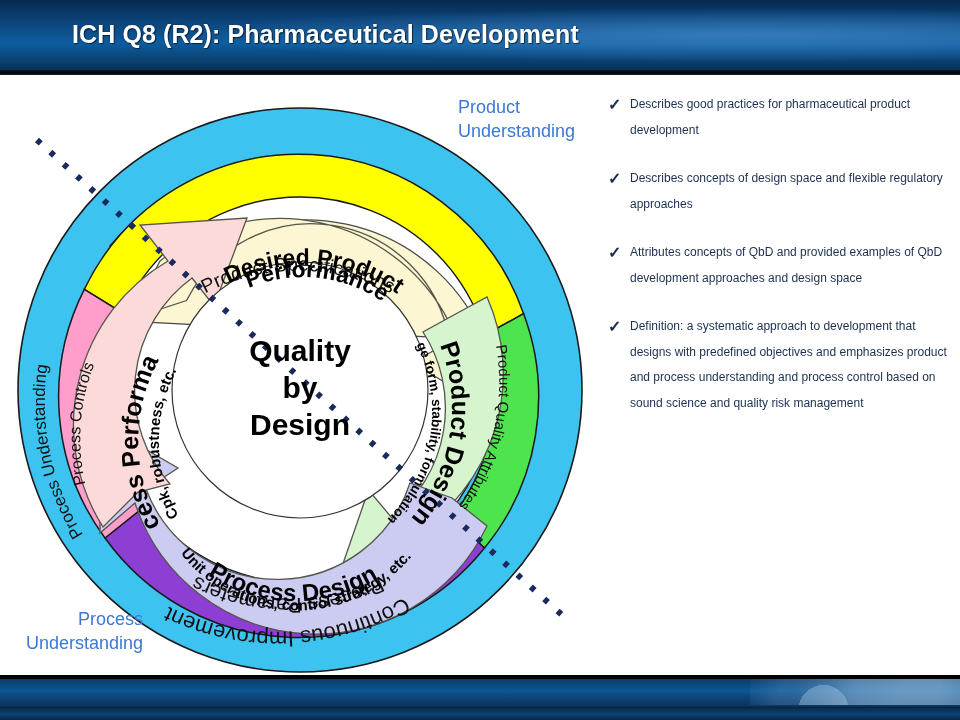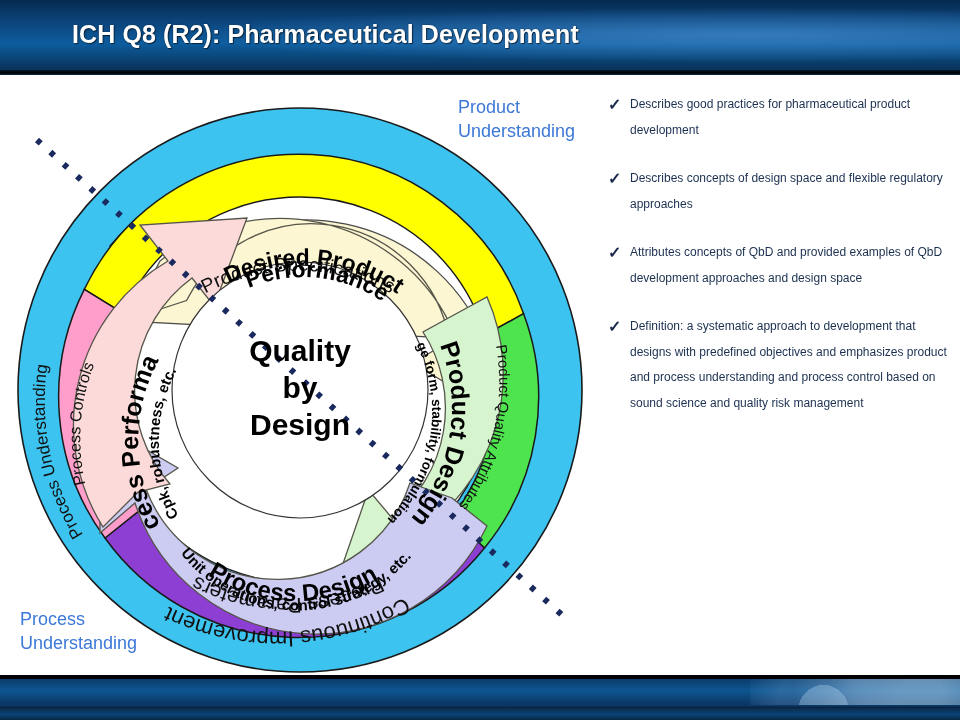--- a/index.html
+++ b/index.html
@@ -85,21 +85,21 @@
   }
   .diagram svg { display:block; }
 
   .corner-label {
     position:absolute;
     color:#3c78d8;
     font-size:18px;
     line-height:24px;
   }
   .corner-product { left:458px; top:95px; }
-  .corner-process { left:20px; top:607px; }
+  .corner-process { left:26px; top:607px;text-align:right; }
 </style>
 </head>
 <body>
 
 <div class="header">
   <div class="header-title">ICH Q8 (R2): Pharmaceutical Development</div>
 </div>
 <div class="header-rule"></div>
 
 <div class="diagram">

